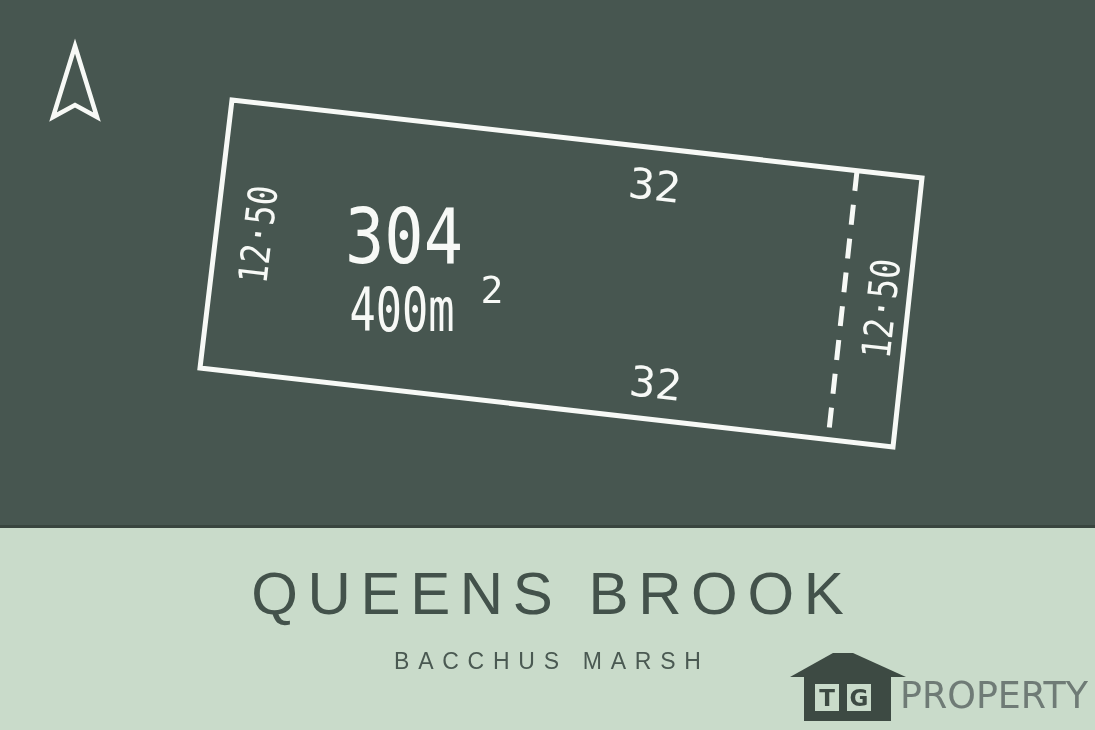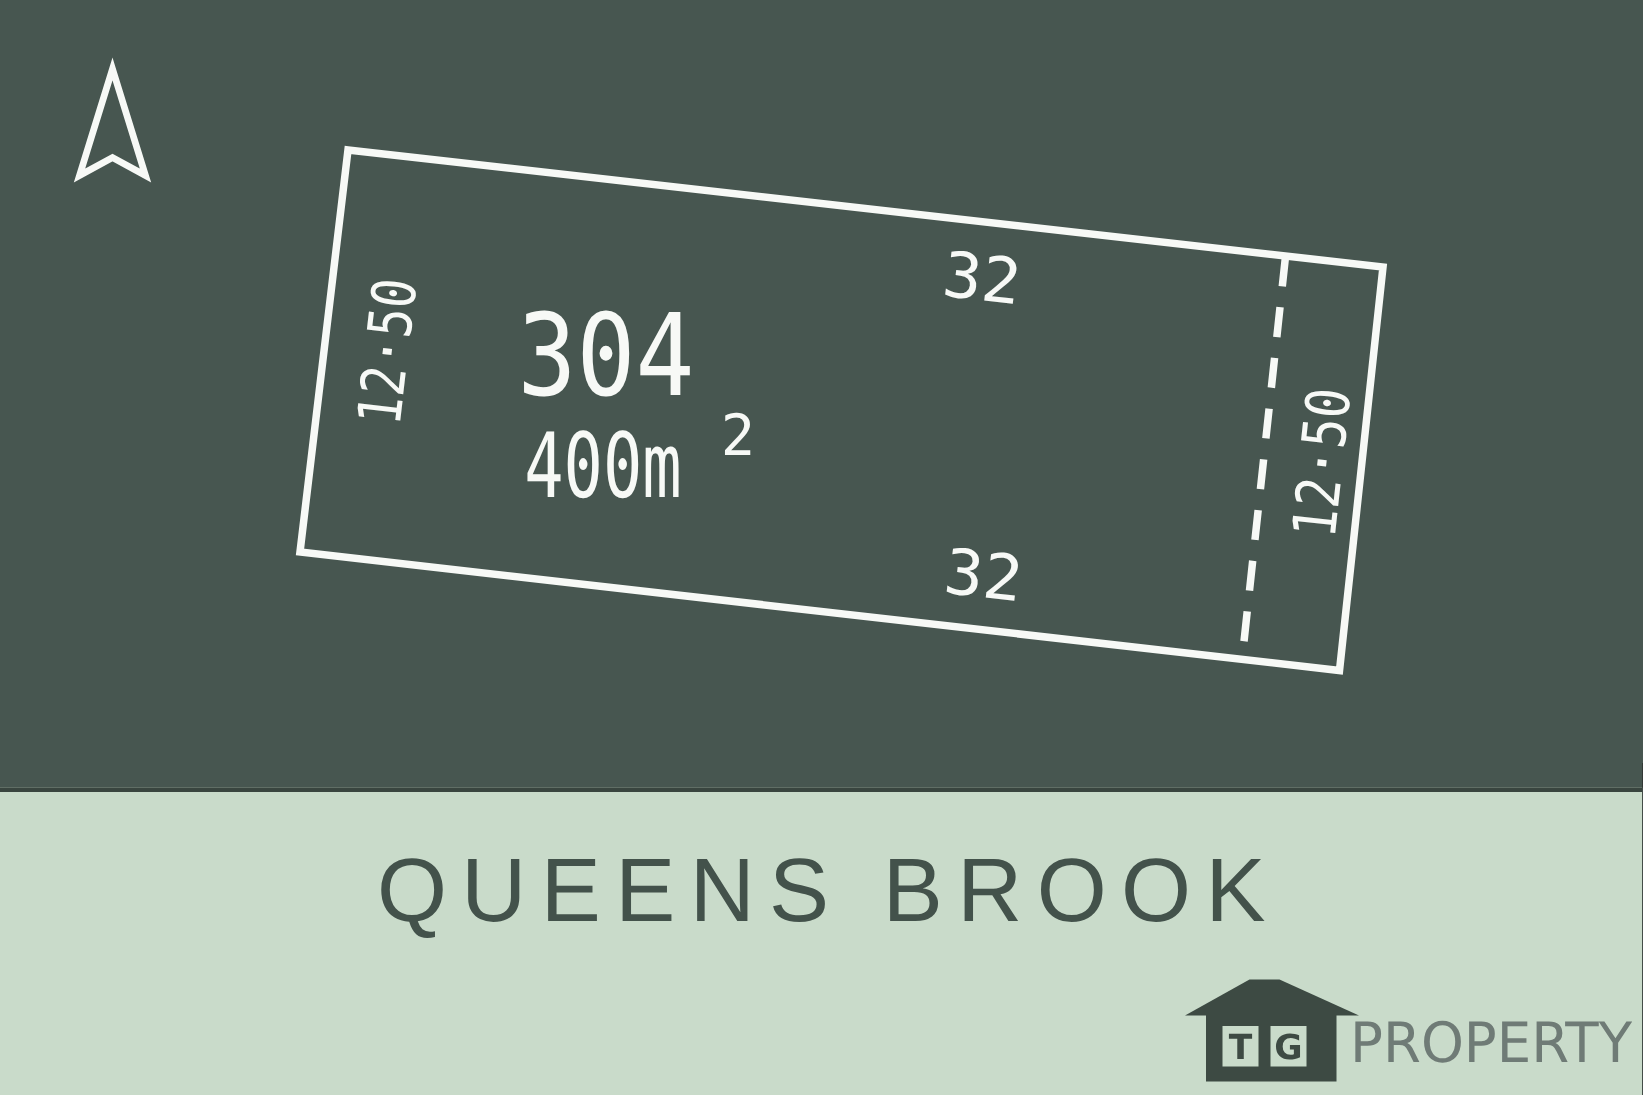--- a/index.html
+++ b/index.html
@@ -116,20 +116,21 @@
 
     <text x="654" y="398" font-size="42" text-anchor="middle" textLength="52" lengthAdjust="spacingAndGlyphs" transform="rotate(6.5 654 398)">32</text>
 
     <text x="272" y="236" font-size="40" text-anchor="middle" textLength="98" lengthAdjust="spacingAndGlyphs" transform="rotate(-83.3 272 236)">12·50</text>
 
     <text x="895" y="310" font-size="40" text-anchor="middle" textLength="100" lengthAdjust="spacingAndGlyphs" transform="rotate(-83.8 895 310)">12·50</text>
   </svg>
 
   <div class="footer">
     <div class="estate-name">QUEENS BROOK</div>
+    <div class="suburb">BACCHUS MARSH</div>
   </div>
 
   <svg class="logo-svg" width="312" height="90" viewBox="0 0 312 90">
 
     <polygon class="logo-house" points="5,37 48,13 68,13 121,37"></polygon>
 
     <rect class="logo-house" x="19" y="36" width="87" height="45"></rect>
 
     <rect class="logo-window" x="30" y="44" width="24" height="27"></rect>
     <rect class="logo-window" x="62" y="44" width="24" height="27"></rect>

